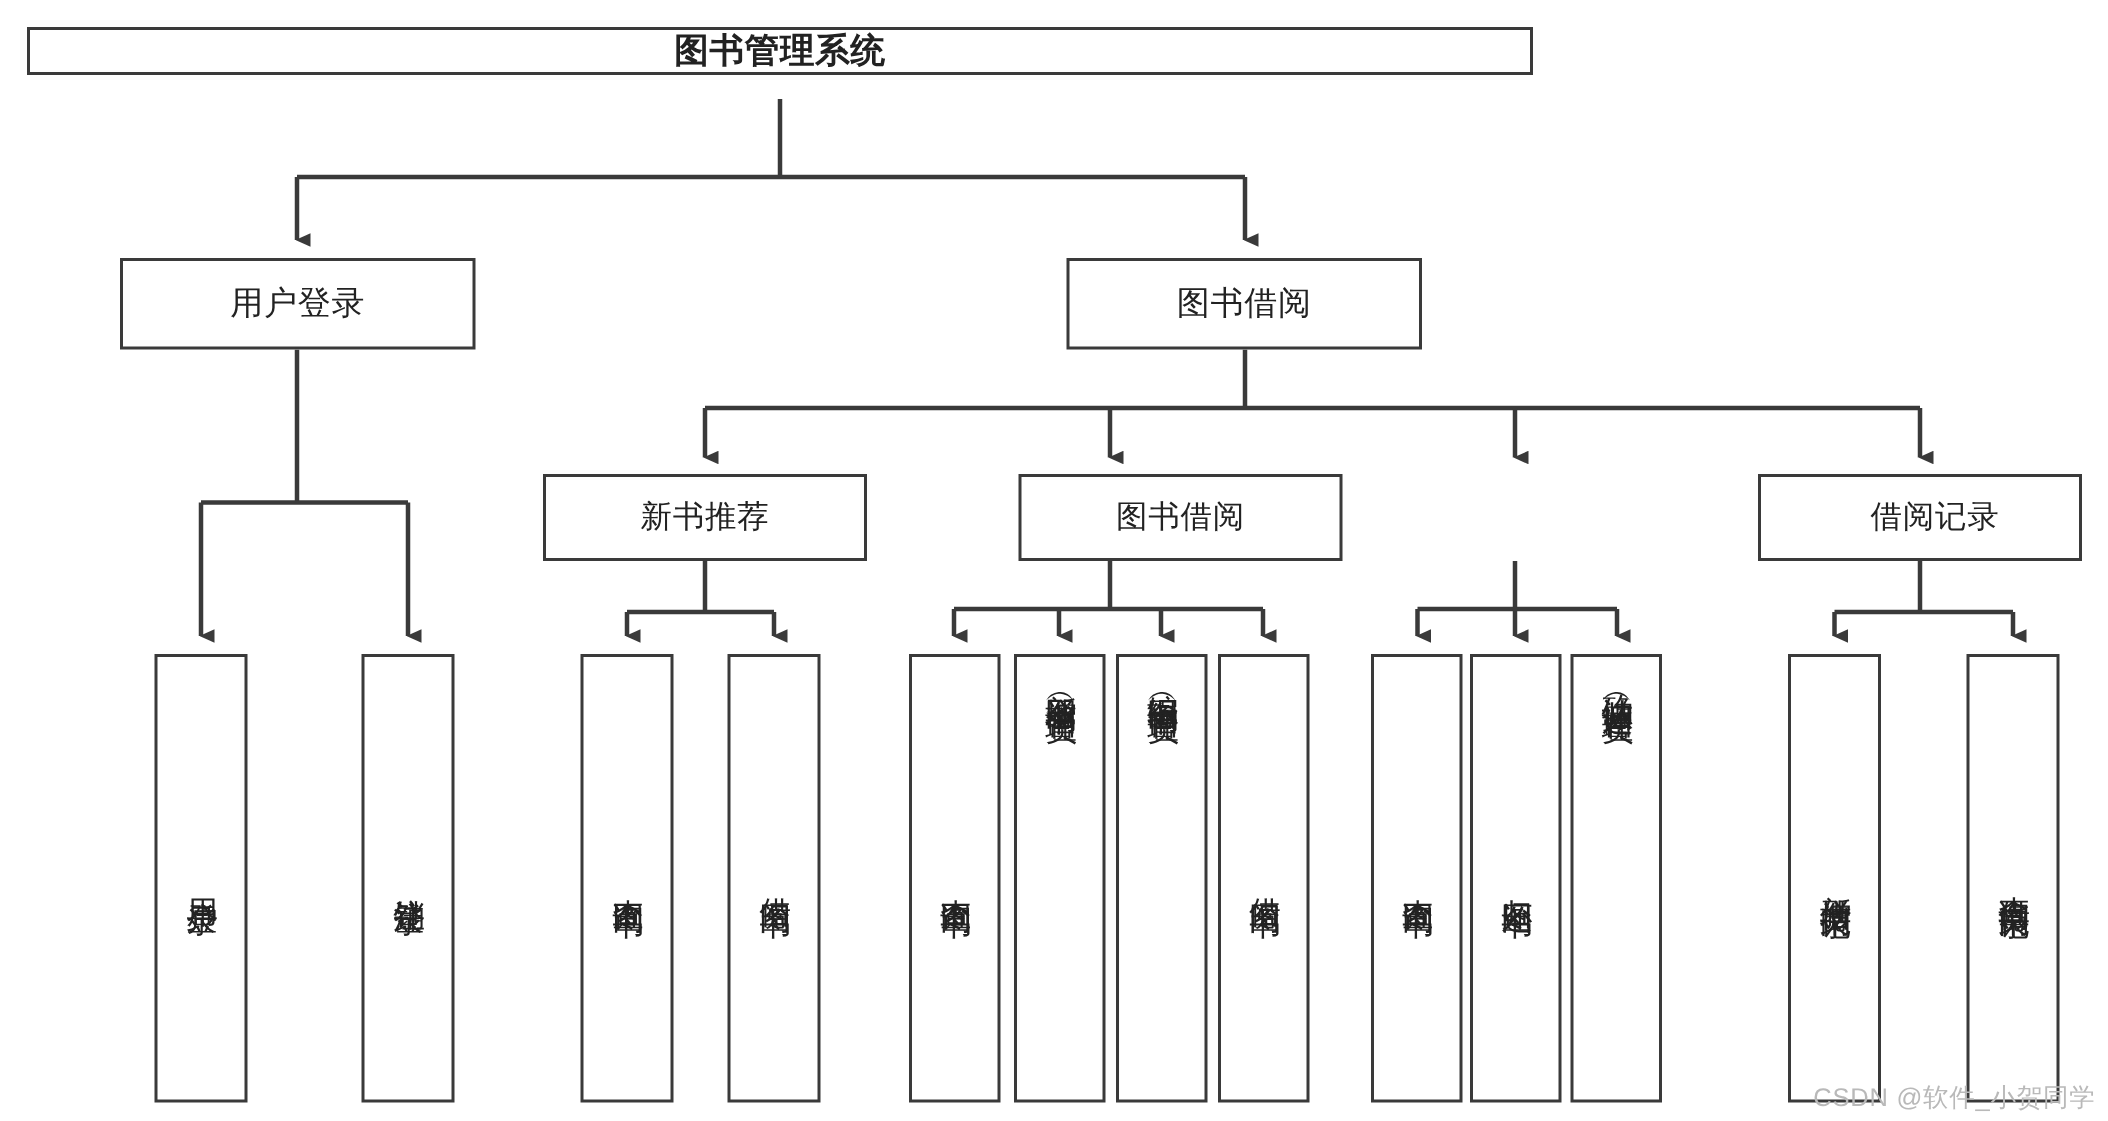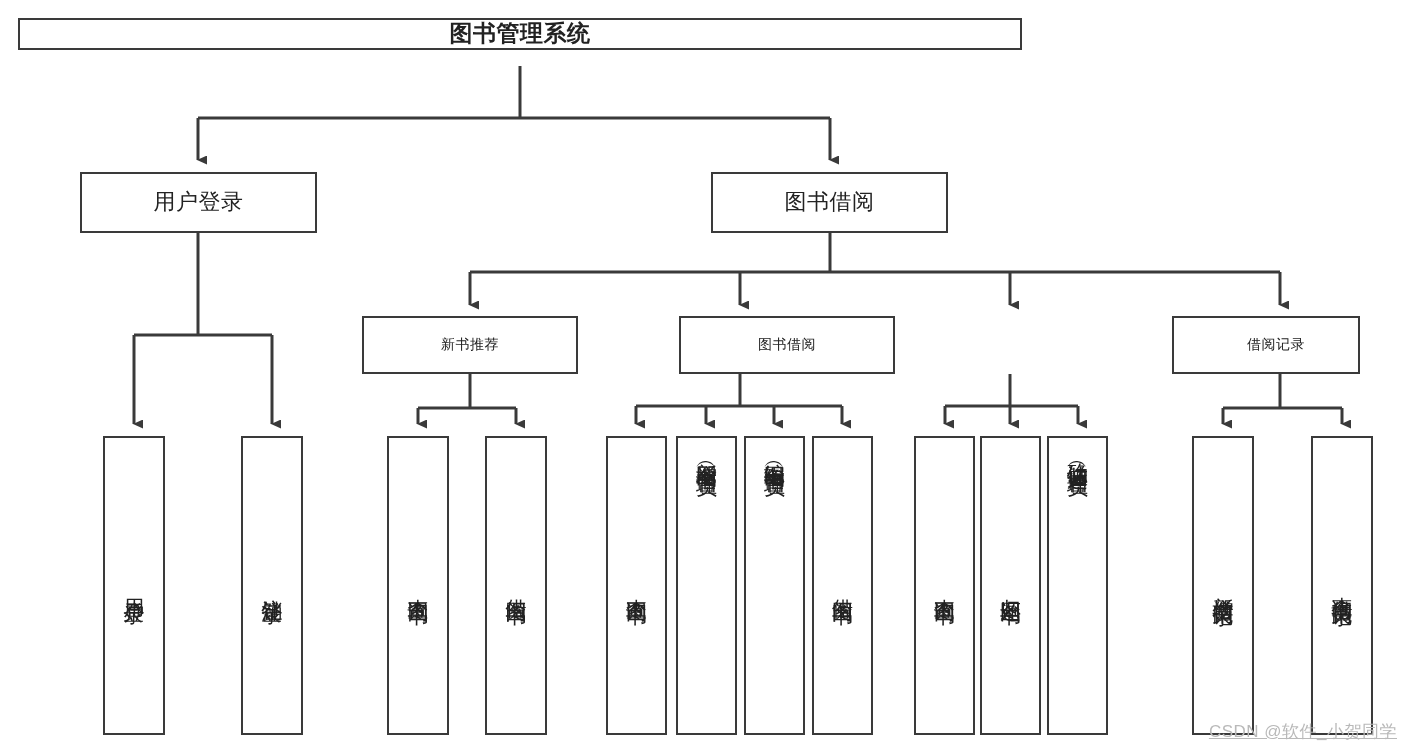--- a/index.html
+++ b/index.html
@@ -44,21 +44,21 @@
     letter-spacing: 0.5px;
     white-space: pre-line;
   }
   .node.root {
     font-size: 23px;
   }
   .node.level1 {
     font-size: 22px;
   }
   .node.level2 {
-    font-size: 14px;
+    font-size: 21px;
   }
   .node.leaf {
     padding: 8px 2px;
     align-items: flex-start;
     justify-content: center;
     font-size: 21px;
   }
   .node.leaf .node-label {
     writing-mode: vertical-rl;
     text-orientation: upright;
@@ -72,21 +72,20 @@
   }
   #watermark {
     position: absolute;
     right: 8px;
     bottom: 4px;
     font-size: 17px;
     color: #b9b9b9;
     letter-spacing: 0.5px;
     z-index: 5;
     white-space: nowrap;
-    text-decoration: underline;
   }
 </style>
 </head>
 <body>
 
 <div id="diagram-root">
 
   <svg id="wire-layer" viewBox="0 0 1405 747" width="1405" height="747" xmlns="http://www.w3.org/2000/svg">
     <defs>
       <marker id="arrowhead" markerWidth="9" markerHeight="10" refX="4.5" refY="9" orient="auto" markerUnits="userSpaceOnUse">
@@ -147,21 +146,21 @@
   <div class="node level1" style="left:711px; top:172px; width:237px; height:61px;">
     <span class="node-label">图书借阅</span>
   </div>
 
   <div class="node level2" style="left:362px; top:316px; width:216px; height:58px;">
     <span class="node-label">新书推荐</span>
   </div>
   <div class="node level2" style="left:632px; top:316px; width:216px; height:58px;margin-left:47px;">
     <span class="node-label">图书借阅</span>
   </div>
-  <div class="node level2" style="left:1172px; top:316px; width:188px; height:58px;padding-left:20px;">
+  <div class="node level2" style="left:1172px; top:316px; width:216px; height:58px;padding-left:20px;">
     <span class="node-label">借阅记录</span>
   </div>
 
   <div class="node leaf tall-text" style="left:103px; top:436px; width:62px; height:299px;">
     <span class="node-label">用户登录</span>
   </div>
   <div class="node leaf tall-text" style="left:241px; top:436px; width:62px; height:299px;">
     <span class="node-label">注销登录</span>
   </div>
 

